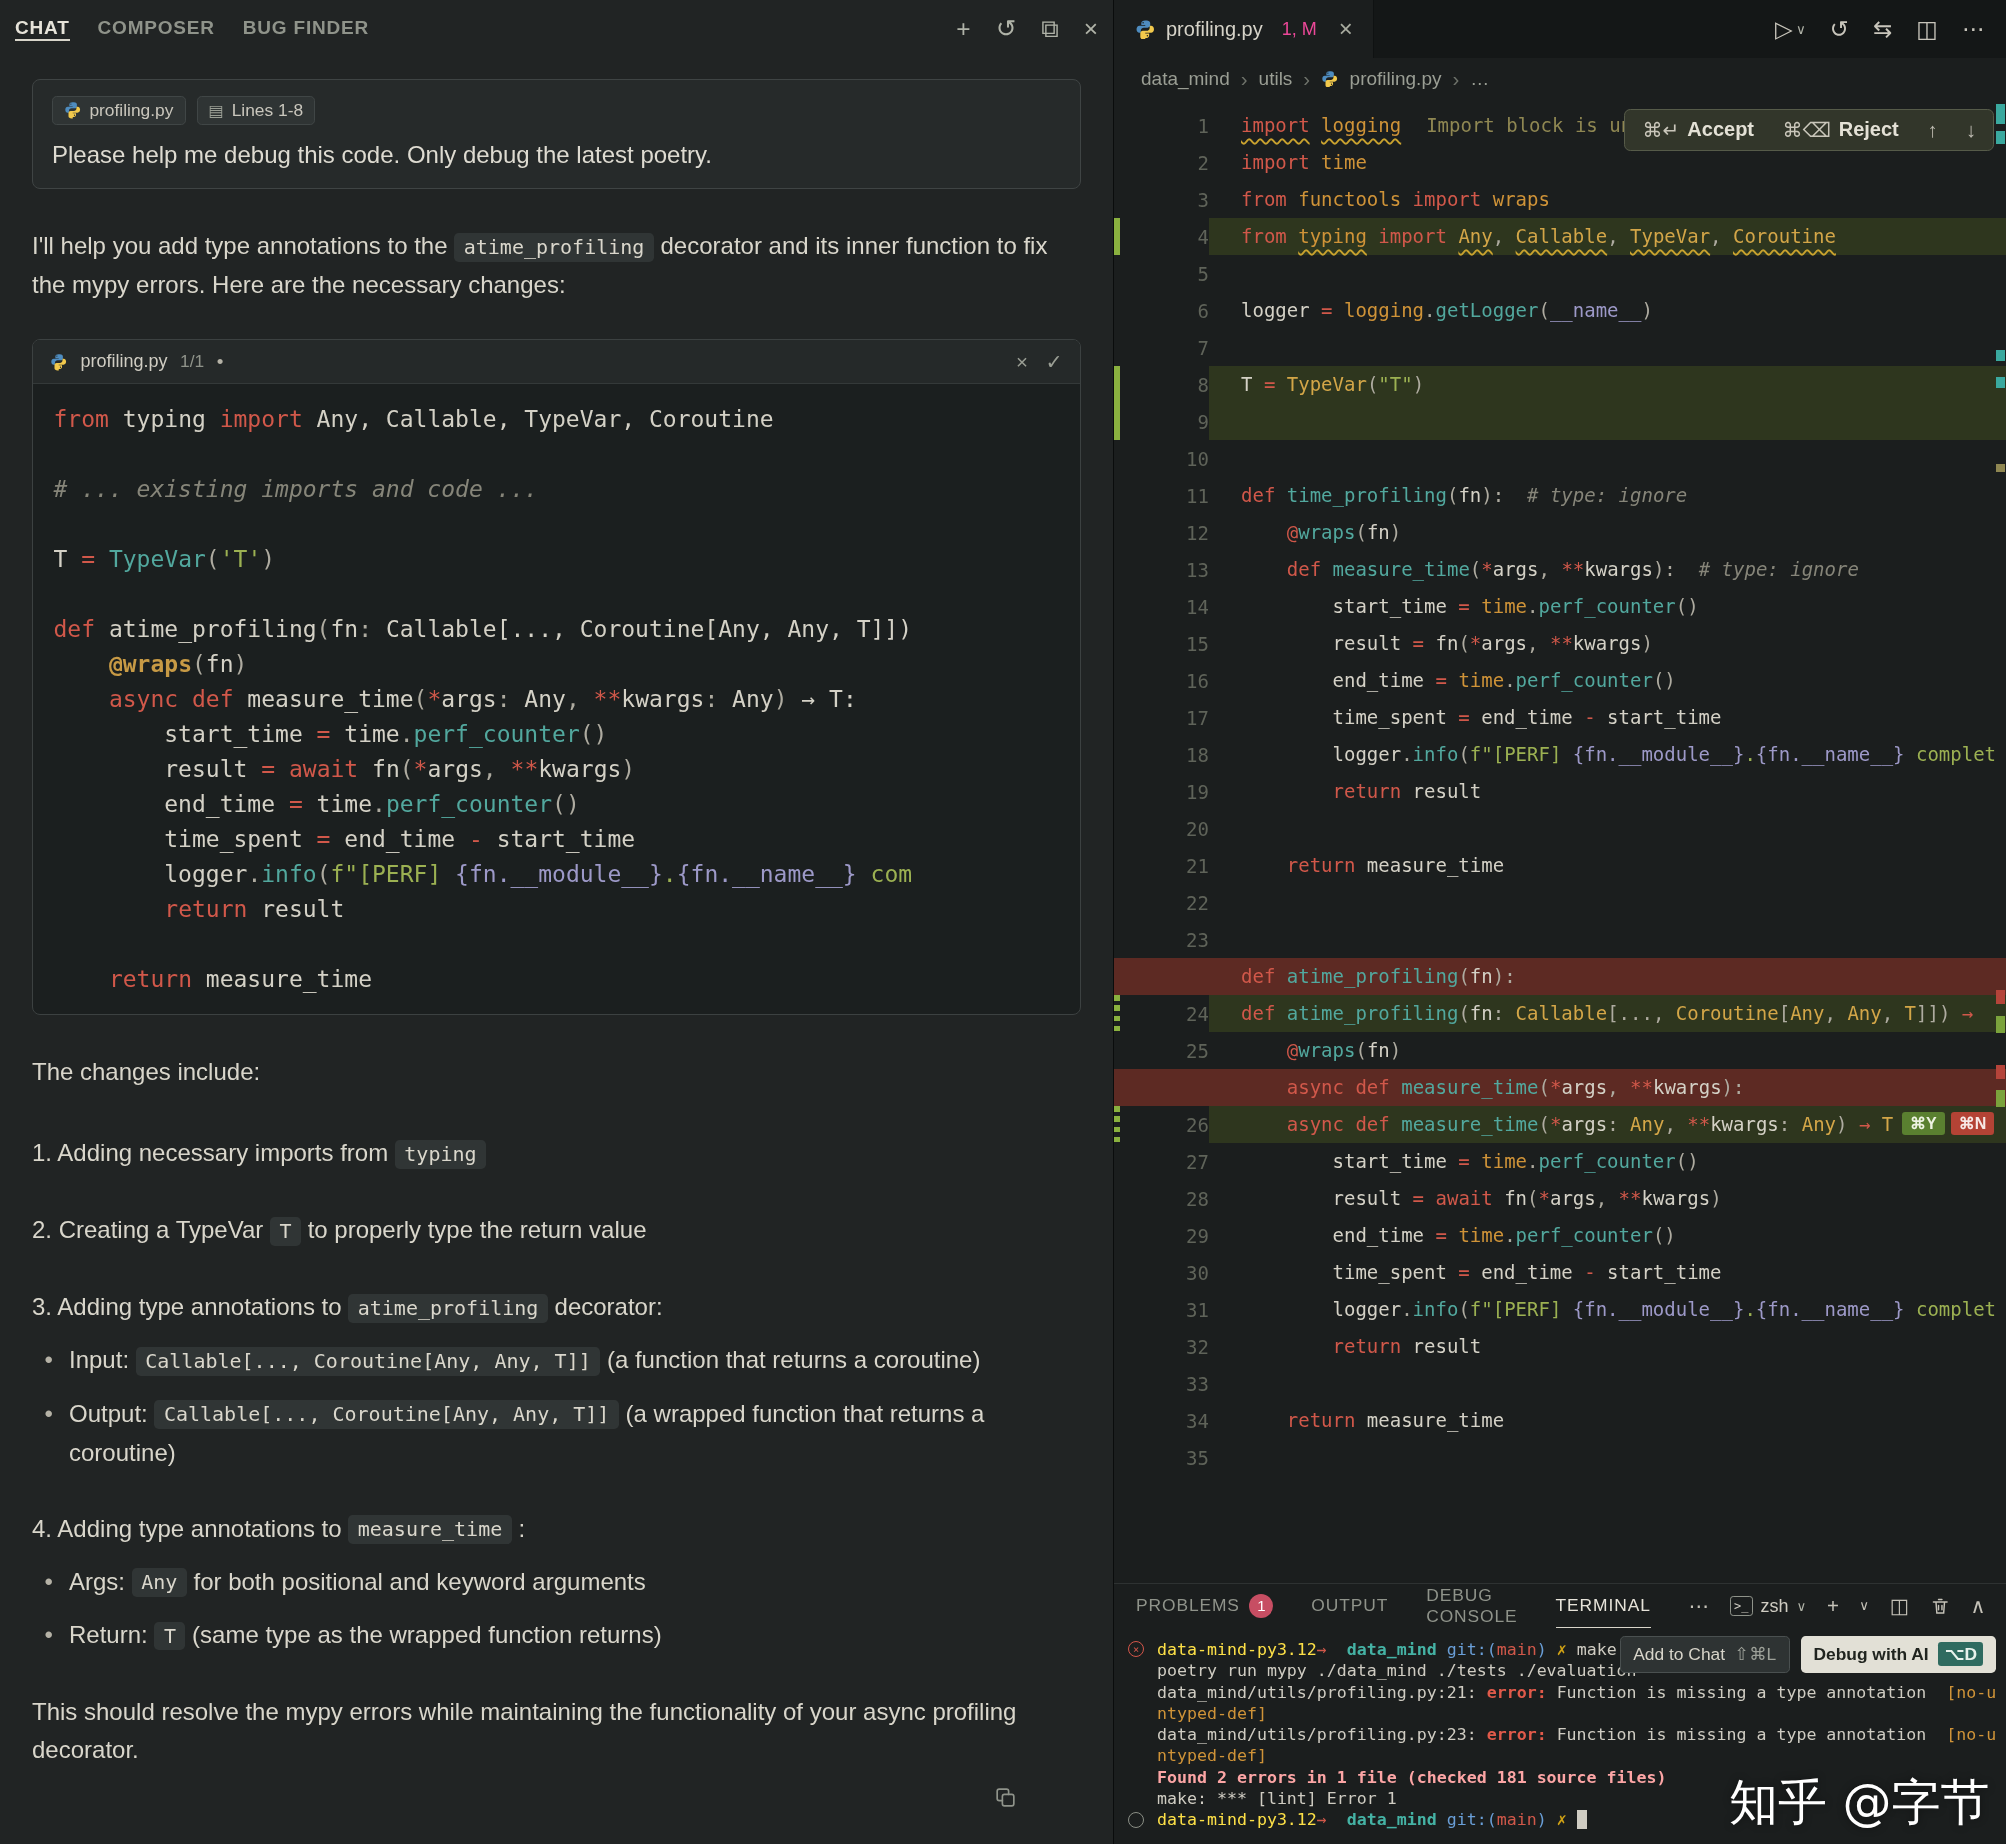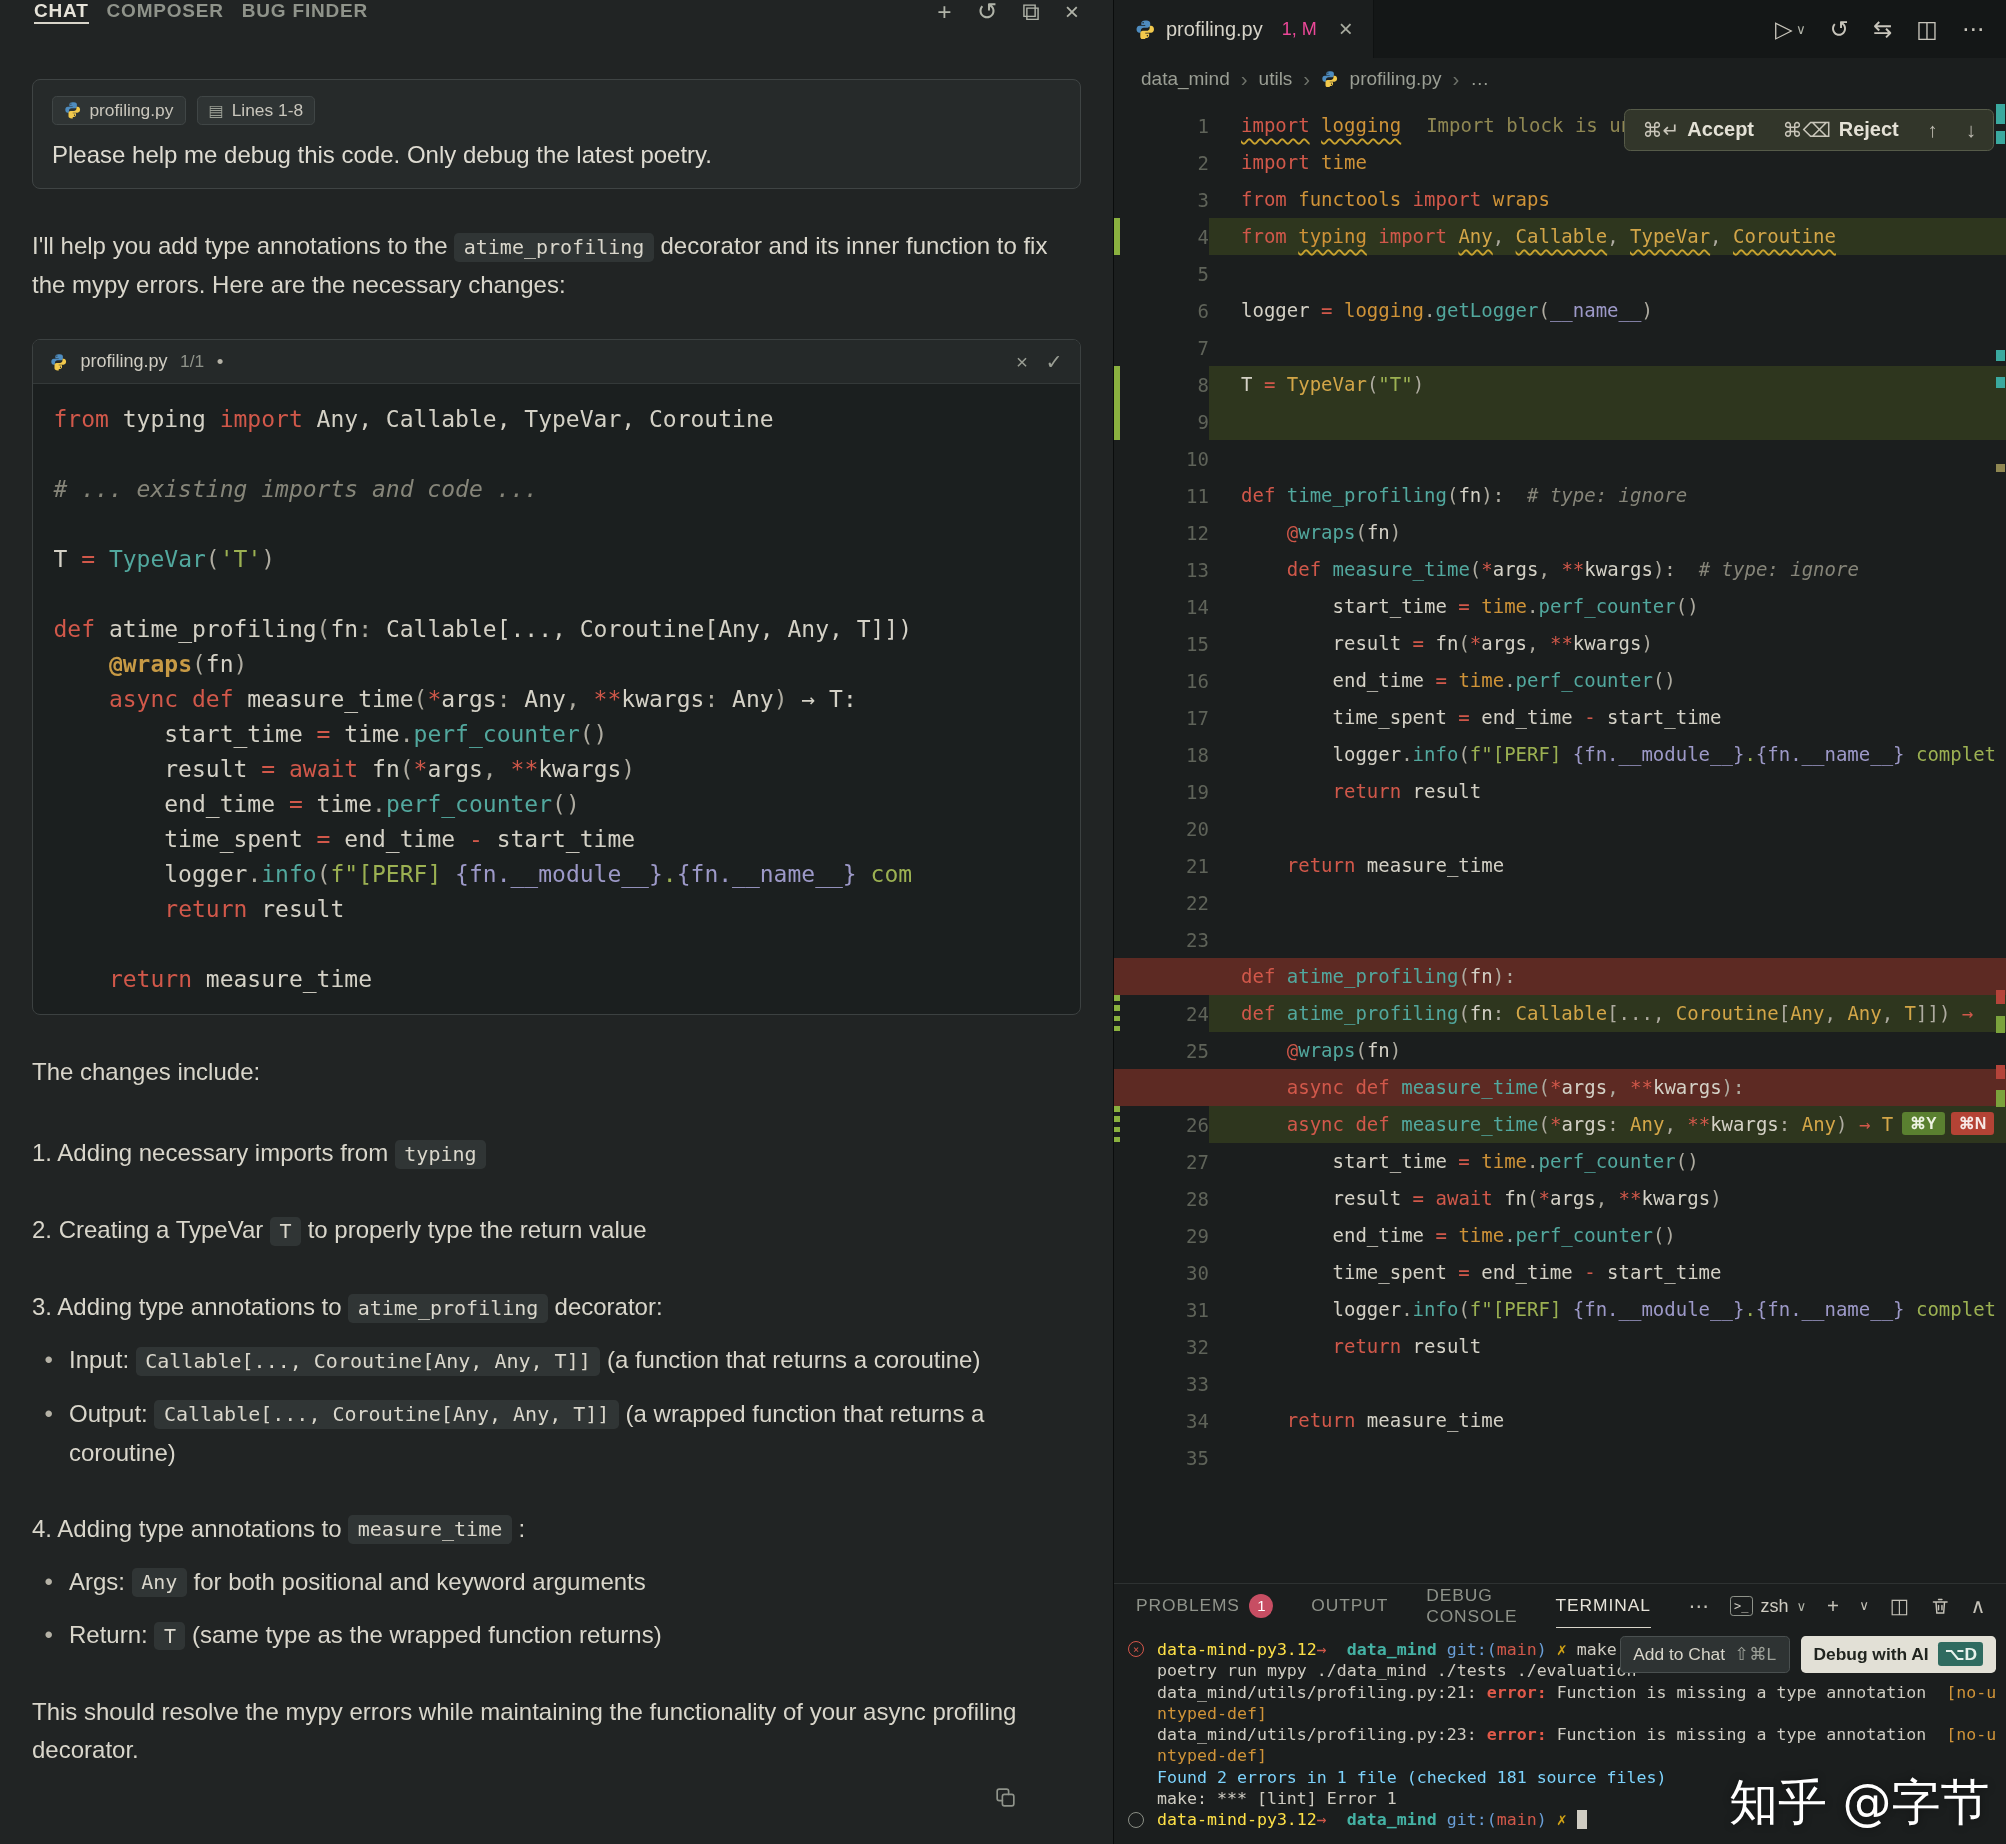--- a/index.html
+++ b/index.html
@@ -2,21 +2,21 @@
 <html style="font-size:12.6px"><head>
 <meta charset="utf-8">
 <style>
   *{box-sizing:border-box;margin:0;padding:0}
   html,body{width:2007px;height:1844px;overflow:hidden}
   body{background:#1b1e1e;color:#d4d1c6;font-family:"Liberation Sans","DejaVu Sans",sans-serif;position:relative}
   #app{display:flex;width:2007px;height:1844px}
 
   
   #chat{width:1114px;flex:0 0 1114px;background:#212424;border-right:1.6px solid #0a0c0c;display:flex;flex-direction:column}
-  .chat-tabs{height:58px;flex:0 0 58px;display:flex;align-items:flex-start;padding:0 34px;gap:18px}
+  .chat-tabs{height:58px;flex:0 0 58px;display:flex;align-items:center;padding:0 15px;gap:28px}
   .ctab{display:flex;align-items:center;font-size:19px;letter-spacing:0.8px;color:#8f938a;border-bottom:2.4px solid transparent;cursor:pointer;font-weight:600}
   .ctab.active{color:#e6e3d9;border-bottom-color:#d8d5ca}
   .chat-actions{margin-left:auto;display:flex;align-items:center;gap:25px}
   .chat-actions .icon{font-size:24.5px;color:#b0b3a8;line-height:1}
   .chat-scroll{flex:1;padding:20.5px 32px 0 32px;overflow:hidden}
   .user-card{border:0.8px solid #3f4444;background:#262a2a;border-radius:8px;padding:16px 19px;margin-bottom:38px}
   .chips{display:flex;gap:11px;margin-bottom:12.6px}
   .chip{display:inline-flex;align-items:center;gap:8px;background:#2f3434;border:0.8px solid #404646;border-radius:4.7px;padding:3.2px 11px;font-size:17.4px;color:#c9c6bc}
   .chip-ic{color:#9a9e94;font-size:16px}
   .user-card p{font-size:24px;line-height:35px;color:#dedbd1}
@@ -92,21 +92,21 @@
   .zsh-chip{display:inline-flex;align-items:center;gap:8px;font-size:18px;color:#cfccc2}
   .zsh-box{font-family:"DejaVu Sans Mono",monospace;font-size:12px;border:1.2px solid #8f938a;border-radius:3.2px;padding:1.6px 3.2px;color:#cfccc2}
   .term-body{padding:11px 8px 0 11px;font-family:"DejaVu Sans Mono","Liberation Mono",monospace;font-size:16.6px;line-height:21.3px}
   .trow{position:relative;padding-left:32px;white-space:pre}
   .tind{position:absolute;left:3.2px;top:2.4px;width:16px;height:16px;border-radius:50%;display:flex;align-items:center;justify-content:center;font-size:10.3px}
   .tind.fail{border:1.6px solid #d4564a;color:#d4564a}
   .tind.idle{border:1.6px solid #8a8e85;color:transparent}
   .tt-e{color:#fde047}.tt-a{color:#d1584a}.tt-d{color:#45b3a5;font-weight:700}
   .tt-g{color:#6a9fd8}.tt-b{color:#d1584a}.tt-x{color:#d0a215}
   .tt-n{color:#cfccc2}.tt-r{color:#e05a4a;font-weight:700}.tt-y{color:#cf9338}
-  .tt-rb{color:#7dd3fc;font-weight:400}
+  .tt-rb{color:#fca5a5;font-weight:700}
   .tcursor{display:inline-block;width:10.3px;height:19px;background:#cfccc2;vertical-align:-3.2px}
   .term-float{position:absolute;top:52px;right:11px;display:flex;gap:11px;z-index:7}
   .tf-btn{display:inline-flex;align-items:center;gap:9.5px;font-size:17.4px;border-radius:4.7px;padding:6.3px 12.6px}
   .tf-btn.dark{background:#2e3333;border:0.8px solid #4a5050;color:#d8d5ca}
   .tf-btn.dark .key{color:#9ea29a}
   .tf-btn.light{background:#e2e0d6;color:#20241f;font-weight:600}
   .tf-btn.light .key{background:#2f6b60;color:#e8f2ec;border-radius:3.2px;padding:1.6px 6.3px;font-weight:700}
 
   .watermark{position:absolute;right:17.4px;bottom:8px;font-family:"DejaVu Sans",sans-serif;font-size:49px;font-weight:400;color:#ffffff;text-shadow:0 0 8px rgba(0,0,0,.45);z-index:9}
   .pyico{width:20.5px;height:20.5px;display:inline-flex;flex:0 0 auto}

